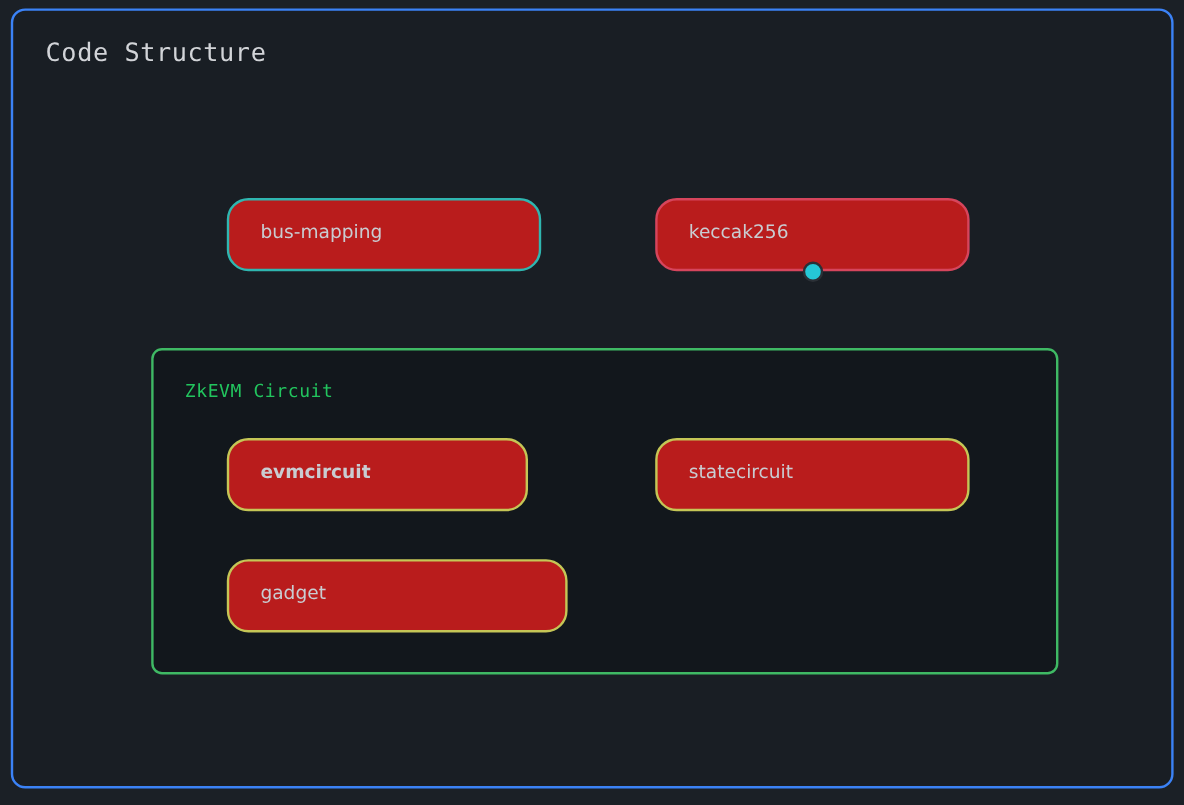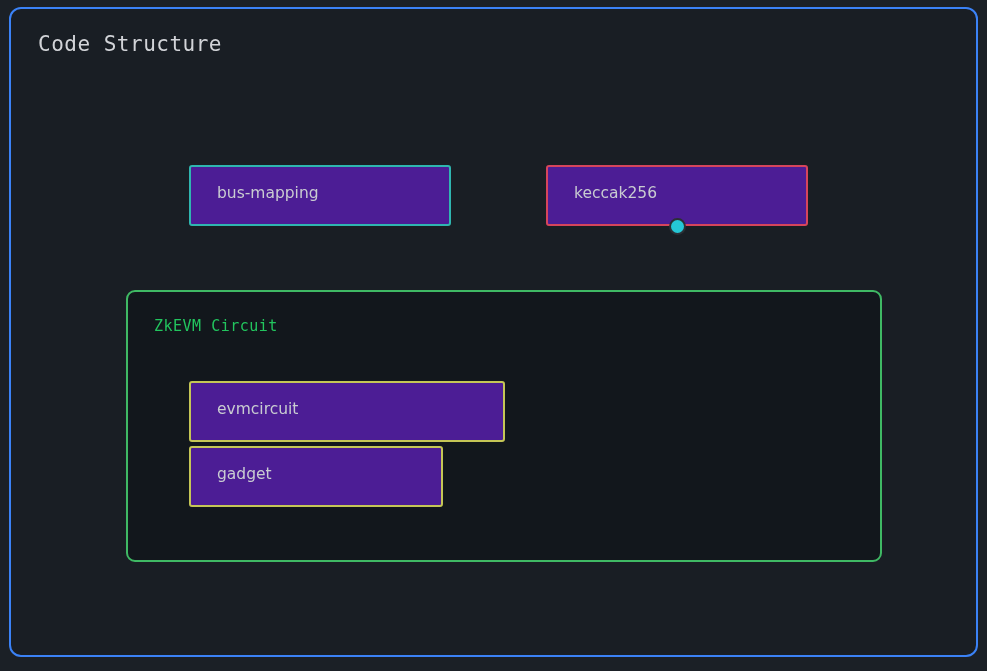--- a/index.html
+++ b/index.html
@@ -36,22 +36,22 @@
     font-size: 21px;
     letter-spacing: 0.5px;
     color: #d2d4d8;
     white-space: nowrap;
   }
 
   
   .node {
     position: absolute;
     box-sizing: border-box;
-    border-radius: 3px;
-    background: #4c1d95;
+    border-radius: 18px;
+    background: #b91c1c;
     border-width: 2px;
     border-style: solid;
   }
   .node-label {
     position: absolute;
     left: 26px;
     top: 17px;
     font-size: 15.5px;
     color: #c9ccd1;
     white-space: nowrap;
@@ -85,23 +85,23 @@
     border-radius: 50%;
     box-sizing: border-box;
     border: 2px solid #2b3036;
     background: #25c7d6;
   }
 
   
   #node-bus-mapping  { left: 178px; top: 156px; width: 262px; height: 61px; }
   #node-keccak256    { left: 535px; top: 156px; width: 262px; height: 61px; }
   #group-zkevm       { left: 115px; top: 281px; width: 756px; height: 272px; }
-  #node-evmcircuit   { left: 178px; top: 372px; width: 316px; height: 61px; }
+  #node-evmcircuit   { left: 178px; top: 356px; width: 251px; height: 61px; font-weight: bold; }
   #node-statecircuit { left: 535px; top: 356px; width: 262px; height: 61px; }
-  #node-gadget       { left: 178px; top: 437px; width: 254px; height: 61px; }
+  #node-gadget       { left: 178px; top: 457px; width: 284px; height: 61px; }
   #dot-keccak        { left: 658px; top: 209px; }
 </style>
 </head>
 <body>
 
 <div class="panel">
 
   <div class="panel-title">Code Structure</div>
 
   <div class="node" id="node-bus-mapping" style="border-color:#2fb6b0;">
@@ -115,18 +115,21 @@
   <div class="endpoint-dot" id="dot-keccak"></div>
 
   <div class="group" id="group-zkevm" style="border-color:#3fb964;">
     <span class="group-label">ZkEVM Circuit</span>
   </div>
 
   <div class="node" id="node-evmcircuit" style="border-color:#c5c656;">
     <span class="node-label">evmcircuit</span>
   </div>
 
+  <div class="node" id="node-statecircuit" style="border-color:#c5c656;">
+    <span class="node-label">statecircuit</span>
+  </div>
 
   <div class="node" id="node-gadget" style="border-color:#c5c656;">
     <span class="node-label">gadget</span>
   </div>
 
 </div>
 
 </body></html>

